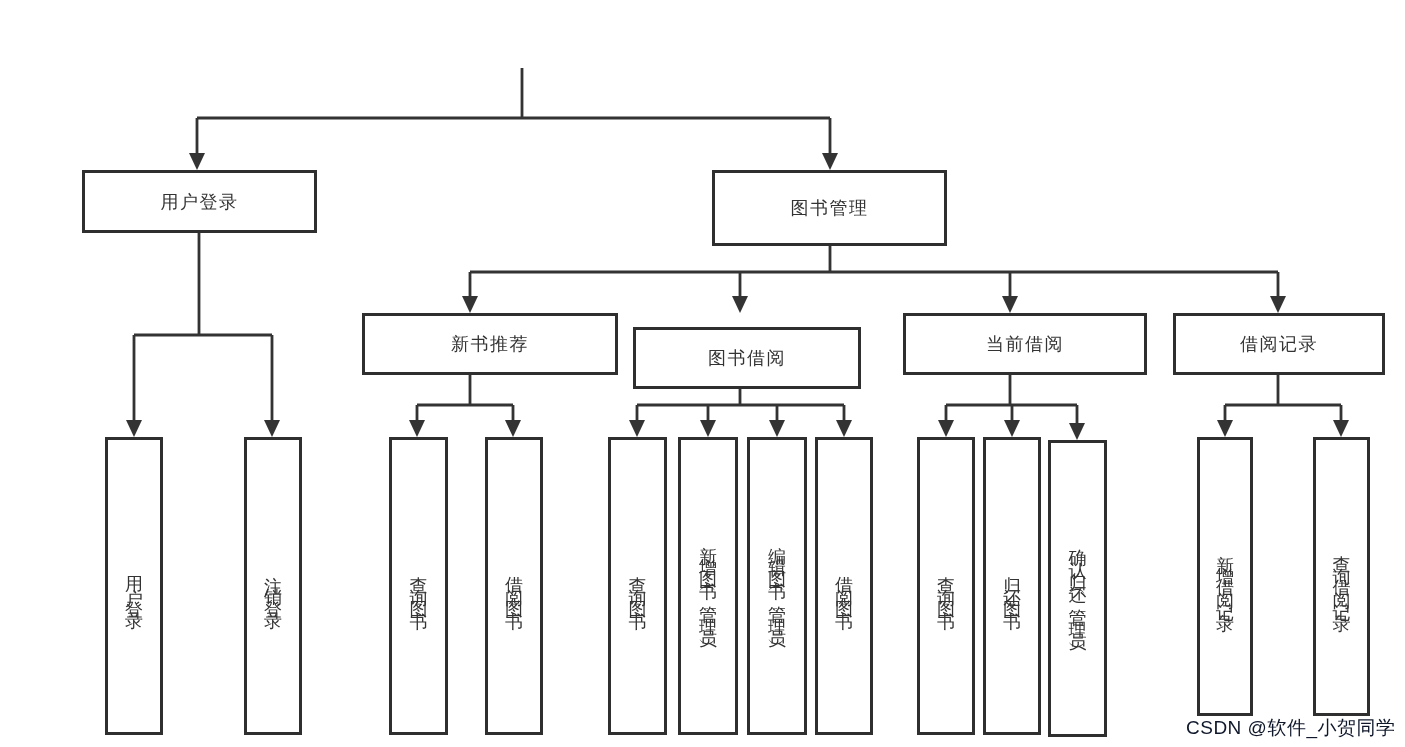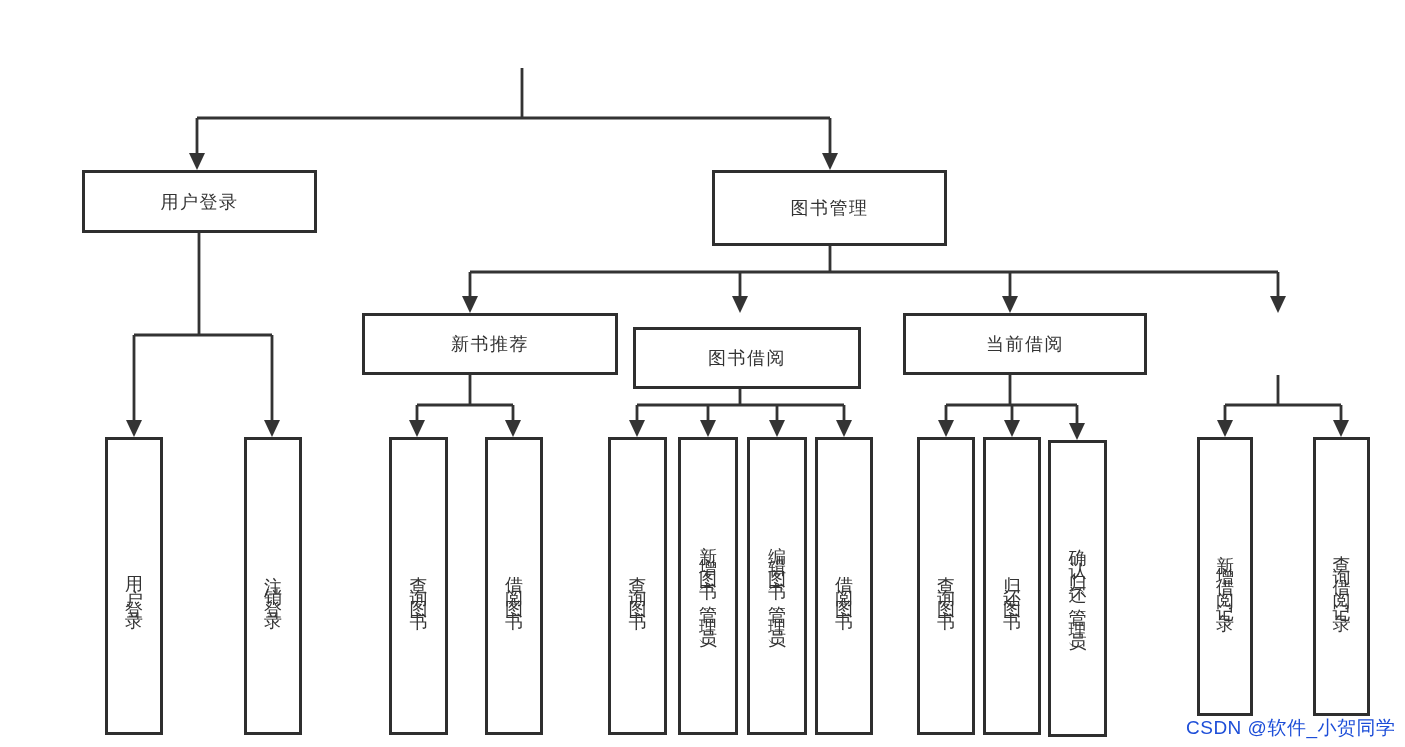--- a/index.html
+++ b/index.html
@@ -38,21 +38,21 @@
     font-size: 18px;
     white-space: normal;
     line-height: 1;
   }
   .watermark {
     position: absolute;
     left: 1186px;
     top: 715px;
     font-size: 19px;
     letter-spacing: 0.5px;
-    color: #1d4ed8;
+    color: #0f172a;
     z-index: 3;
     white-space: nowrap;
   }
 </style>
 </head>
 <body>
 
 <div class="canvas">
 
   <svg class="connectors" viewBox="0 0 1405 747" xmlns="http://www.w3.org/2000/svg">
@@ -95,20 +95,21 @@
     </g>
   </svg>
 
 
   <div class="node" style="left:82px; top:170px; width:235px; height:63px;">用户登录</div>
   <div class="node" style="left:712px; top:170px; width:235px; height:76px;">图书管理</div>
 
   <div class="node" style="left:362px; top:313px; width:256px; height:62px;">新书推荐</div>
   <div class="node" style="left:633px; top:327px; width:228px; height:62px;">图书借阅</div>
   <div class="node" style="left:903px; top:313px; width:244px; height:62px;">当前借阅</div>
+  <div class="node" style="left:1173px; top:313px; width:212px; height:62px;">借阅记录</div>
 
   <div class="node v" style="left:105px; top:437px; width:58px; height:298px;">用户登录</div>
   <div class="node v" style="left:244px; top:437px; width:58px; height:298px;">注销登录</div>
 
   <div class="node v" style="left:389px; top:437px; width:59px; height:298px;">查询图书</div>
   <div class="node v" style="left:485px; top:437px; width:58px; height:298px;">借阅图书</div>
 
   <div class="node v" style="left:608px; top:437px; width:59px; height:298px;">查询图书</div>
   <div class="node v" style="left:678px; top:437px; width:60px; height:298px;">新增图书（管理员）</div>
   <div class="node v" style="left:747px; top:437px; width:60px; height:298px;">编辑图书（管理员）</div>

